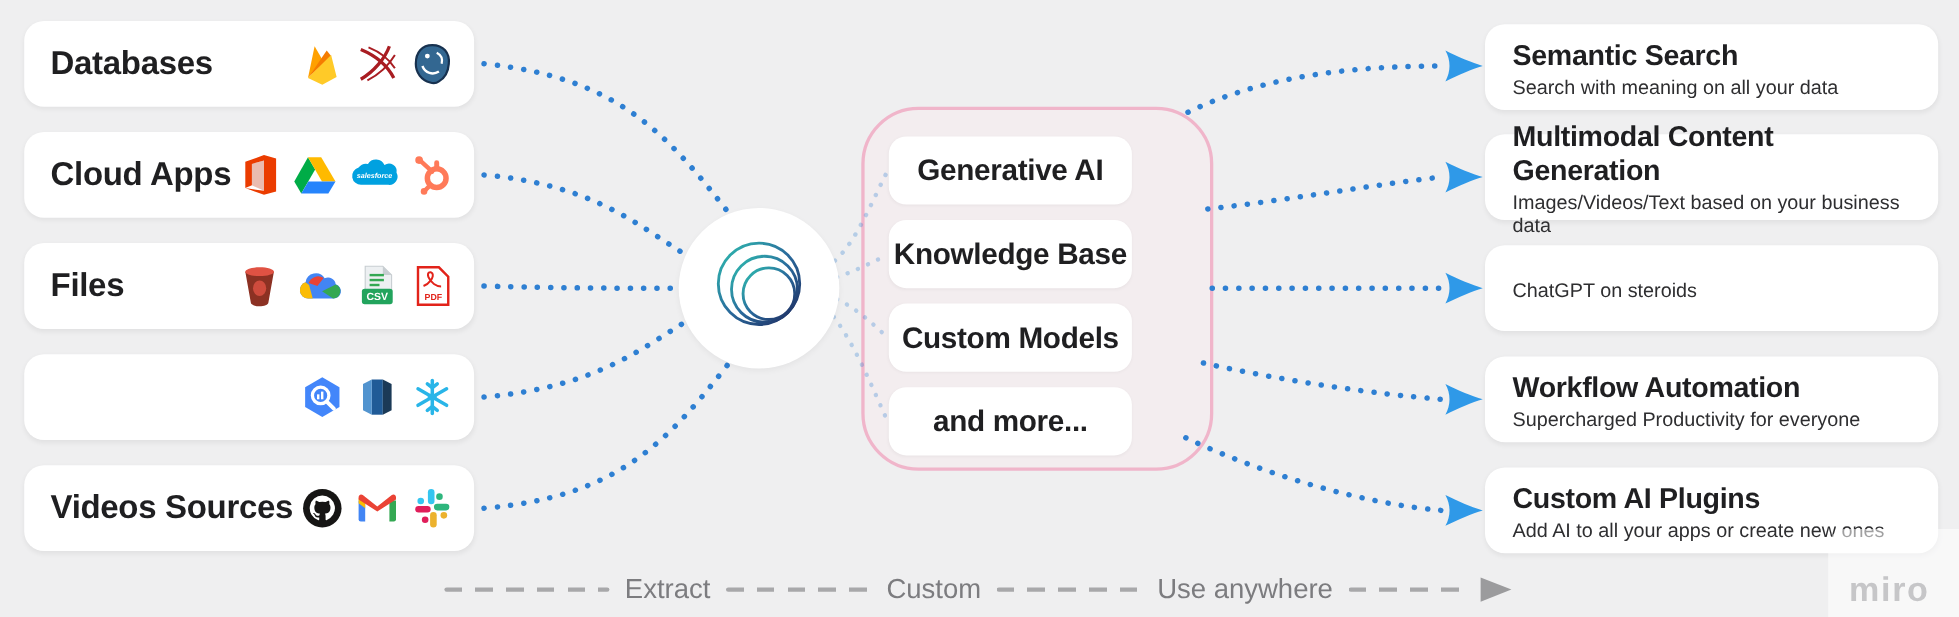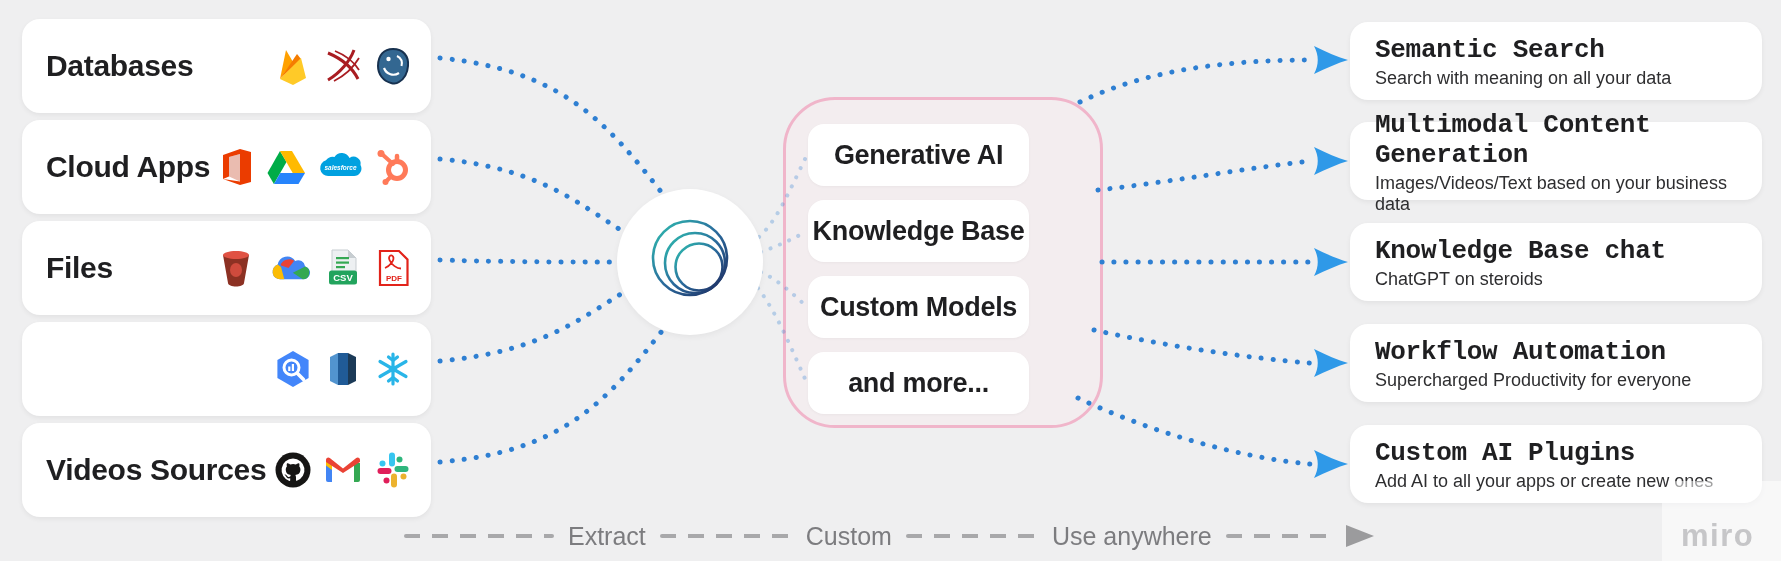--- a/index.html
+++ b/index.html
@@ -6,34 +6,34 @@
   body{font-family:"Liberation Sans","DejaVu Sans",sans-serif;background:var(--background,#efeff0);}
   #stage{position:relative;width:1781px;height:561px;overflow:hidden;background:var(--background,#efeff0);}
 
   
   #wires{position:absolute;left:0;top:0;z-index:2;}
   .dots{fill:none;stroke:var(--dot-line,#2e7fd2);stroke-width:5;stroke-linecap:round;stroke-dasharray:0.1 12;}
   .dots-faint{fill:none;stroke:var(--dot-faint,rgba(46,127,210,.28));stroke-width:4;stroke-linecap:round;stroke-dasharray:0.1 10;}
   .arrowhead{fill:var(--arrow,#2f99e8);}
 
   
-  .card-left{position:absolute;left:22px;width:409px;height:94px;background:var(--card-bg,#fff);
+  .card-left{position:absolute;left:22px;width:409px;height:78px;background:var(--card-bg,#fff);
     border-radius:18px;box-shadow:0 2px 5px rgba(0,0,0,.06);display:flex;align-items:center;
     padding:0 18px 0 24px;box-sizing:border-box;z-index:3;}
   .card-left .ttl{font-size:30px;font-weight:700;color:var(--title-text,#1f1f21);letter-spacing:-0.3px;}
   .icons{margin-left:auto;display:flex;align-items:center;gap:10px;}
   .icn{width:40px;height:40px;display:block;}
   .icn.wide{width:47px;height:34px;}
   .icn.mail{width:40px;height:30px;}
 
   
   .card-right{position:absolute;left:1350px;width:412px;height:78px;background:var(--card-bg,#fff);
     border-radius:18px;box-shadow:0 2px 5px rgba(0,0,0,.06);display:flex;flex-direction:column;
     justify-content:center;padding:2px 20px 0 25px;box-sizing:border-box;z-index:3;}
-  .card-right .ttl{font-size:26px;font-weight:700;color:var(--title-text,#1f1f21);letter-spacing:-0.3px;font-family:Liberation Mono, monospace;}
+  .card-right .ttl{font-size:26px;font-weight:700;color:var(--title-text,#1f1f21);letter-spacing:-0.3px;}
   .card-right .sub{font-size:18px;color:var(--subtitle-text,#2e2e30);margin-top:3px;}
 
   
   #hub{position:absolute;left:783px;top:97px;width:320px;height:331px;box-sizing:border-box;
     background:var(--pink-fill,#f3edef);border:3px solid var(--pink-border,#f0b5ca);border-radius:52px;z-index:1;}
   .pill{position:absolute;left:808px;width:221px;height:62px;background:var(--card-bg,#fff);border-radius:16px;
     display:flex;align-items:center;justify-content:center;font-size:27px;font-weight:700;
     color:var(--title-text,#1f1f21);z-index:3;box-shadow:0 1px 3px rgba(0,0,0,.04);letter-spacing:-0.3px;}
 
   
@@ -253,21 +253,20 @@
 
   <div class="card-right" style="top:22px">
     <span class="ttl">Semantic Search</span>
     <span class="sub">Search with meaning on all your data</span>
   </div>
   <div class="card-right" style="top:122px">
     <span class="ttl">Multimodal Content Generation</span>
     <span class="sub">Images/Videos/Text based on your business data</span>
   </div>
   <div class="card-right" style="top:223px">
-    <span class="ttl">Knowledge Base chat</span>
     <span class="sub">ChatGPT on steroids</span>
   </div>
   <div class="card-right" style="top:324px">
     <span class="ttl">Workflow Automation</span>
     <span class="sub">Supercharged Productivity for everyone</span>
   </div>
   <div class="card-right" style="top:425px">
     <span class="ttl">Custom AI Plugins</span>
     <span class="sub">Add AI to all your apps or create new ones</span>
   </div>

